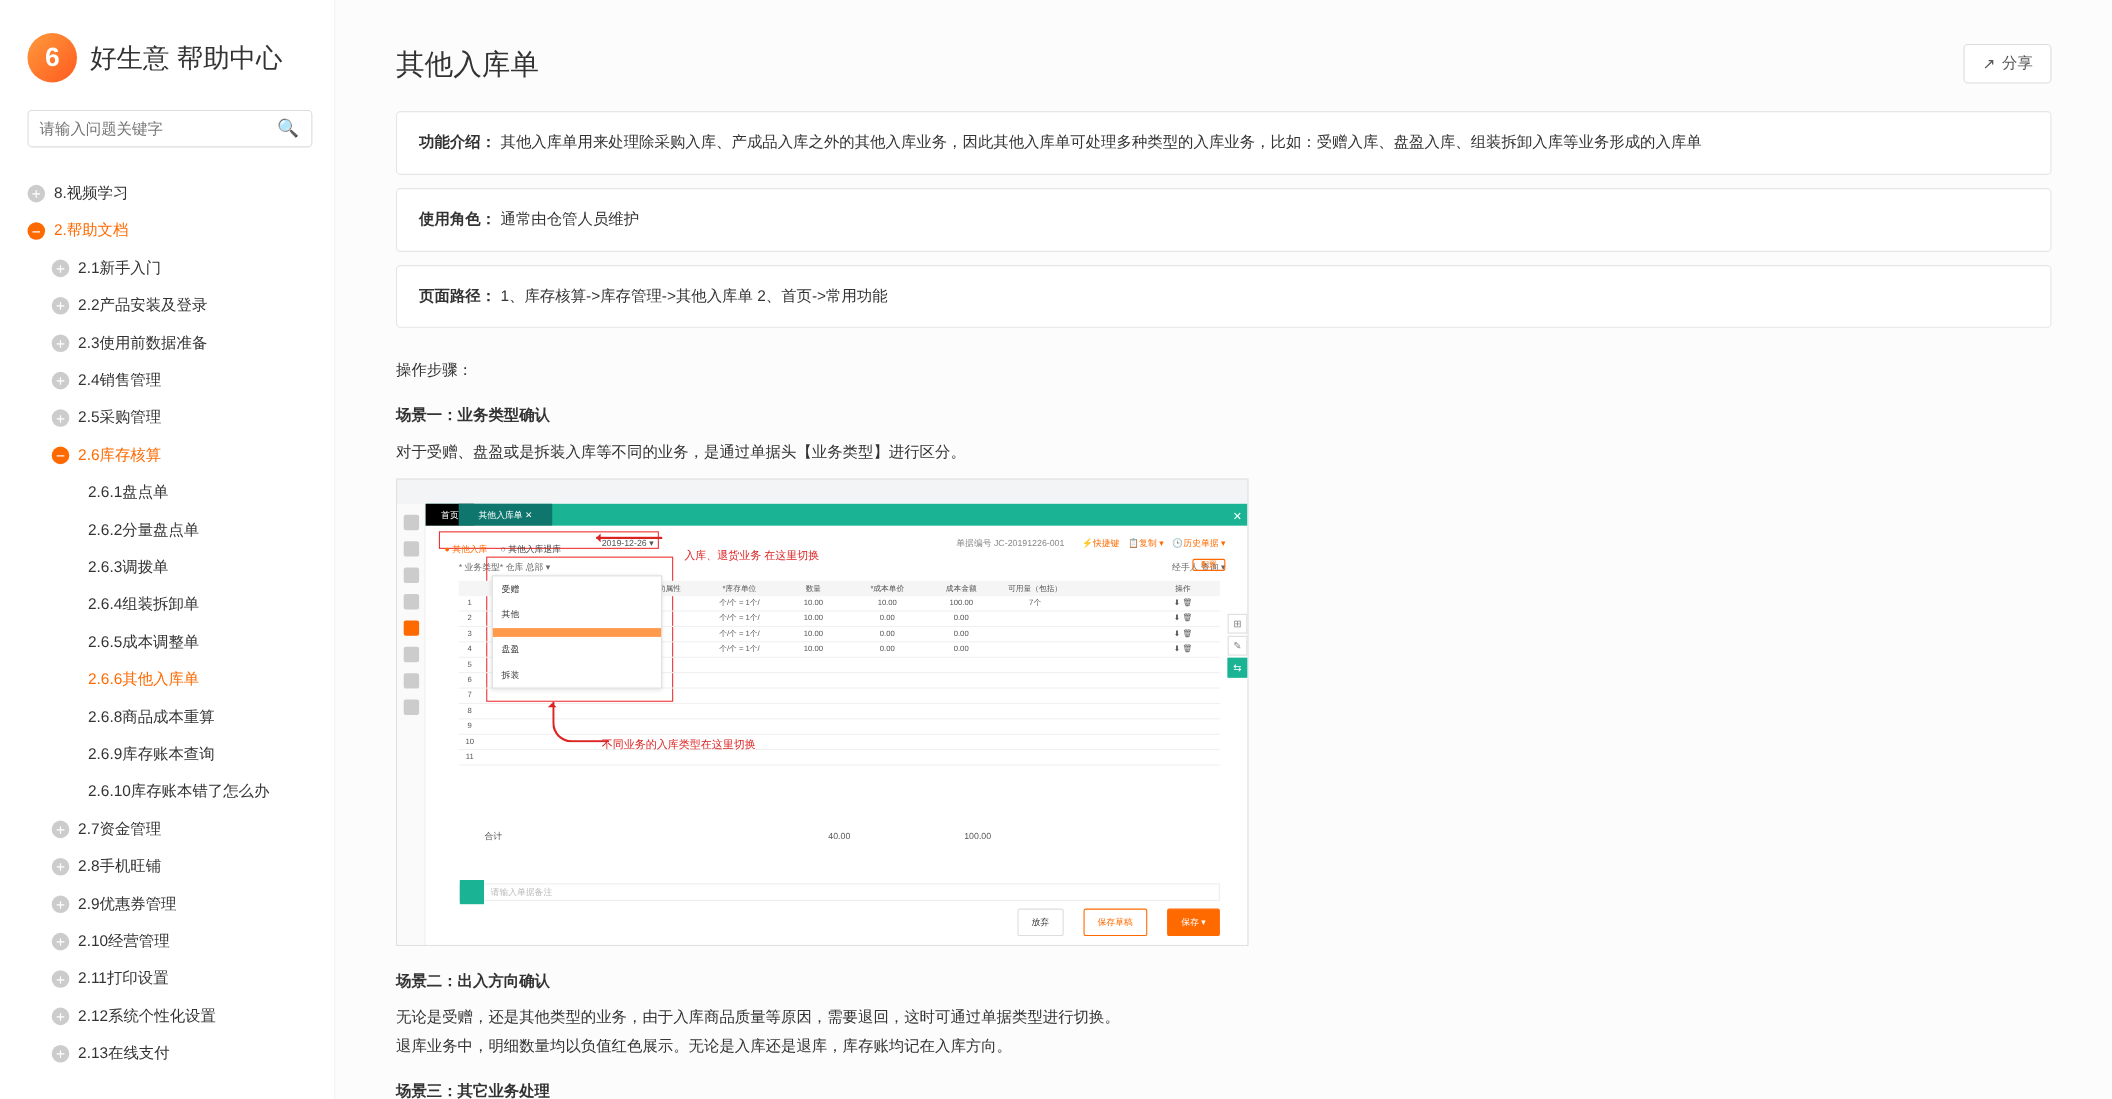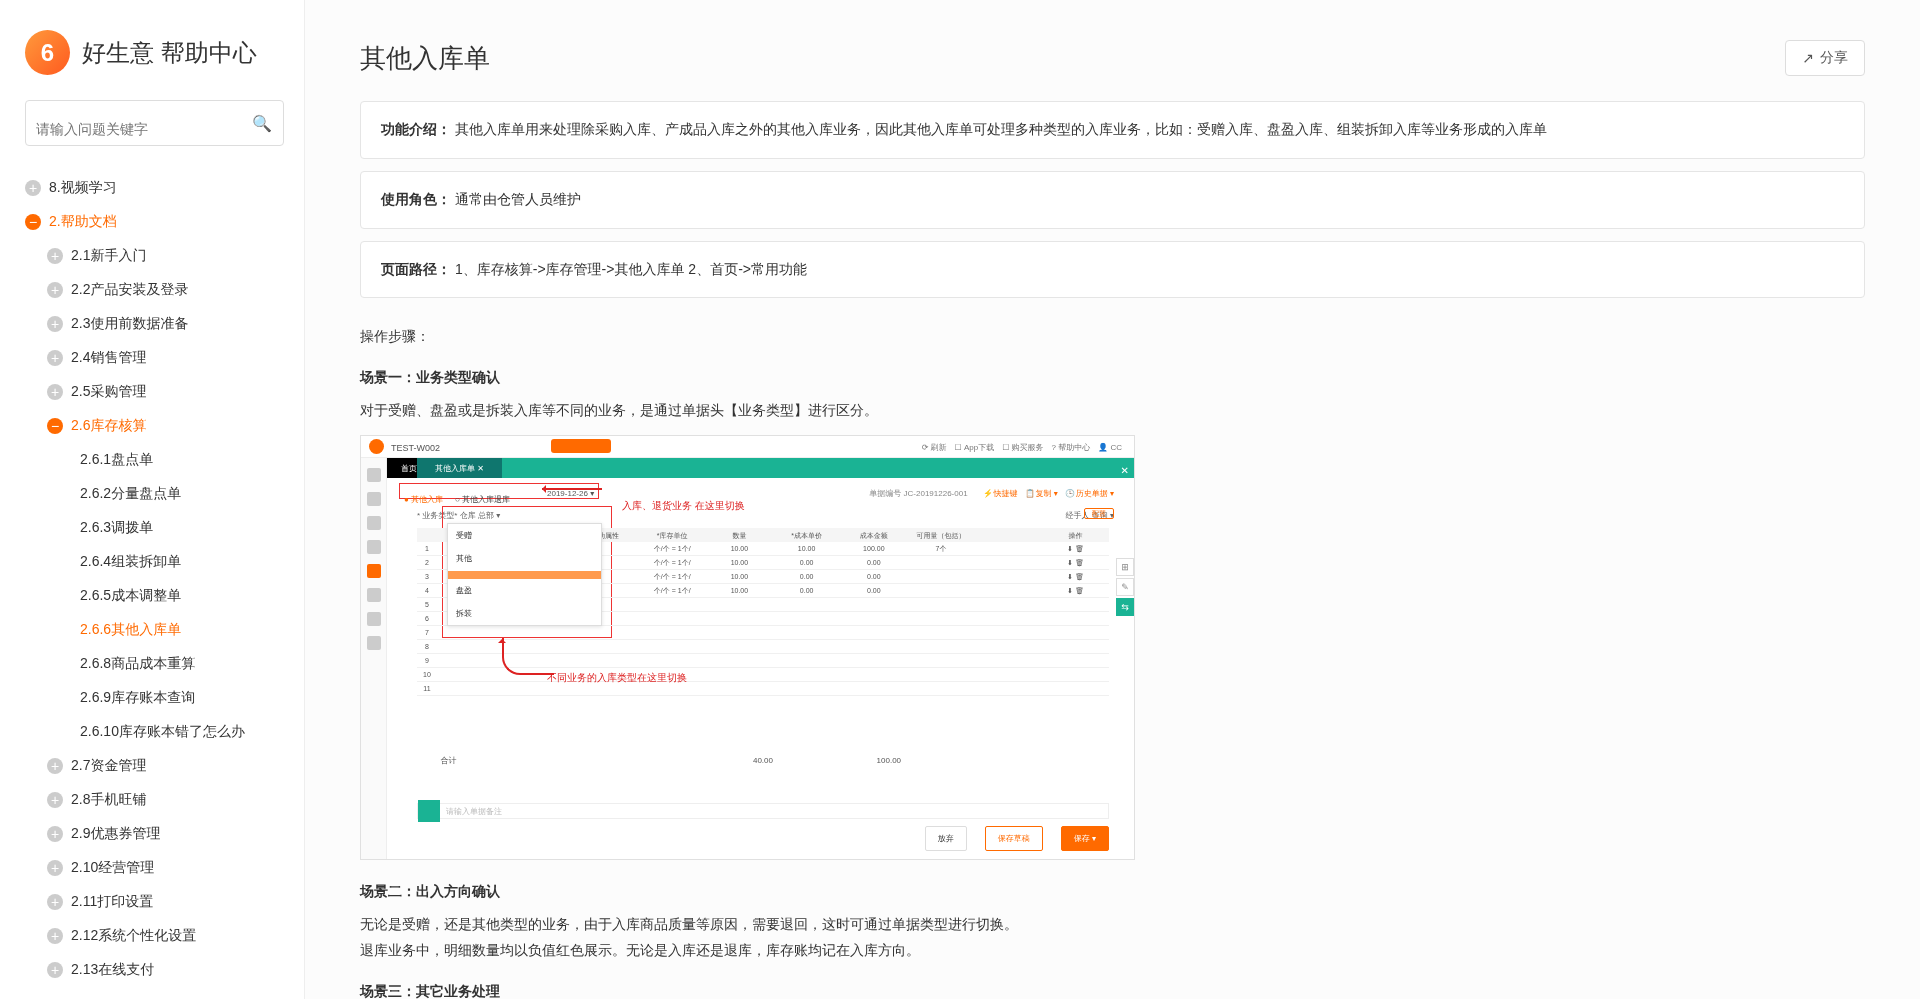--- a/index.html
+++ b/index.html
@@ -3,21 +3,21 @@
 <meta charset="utf-8">
 <style>
 * { margin: 0; padding: 0; box-sizing: border-box; }
 body { font-family: "Microsoft YaHei", Arial, sans-serif; background: #fff; color: #333; }
 .layout { display: flex; min-height: 100vh; }
 .sidebar { width: 305px; border-right: 1px solid #eee; padding: 30px 20px 20px 25px; background: #fff; }
 .logo-row { display: flex; align-items: center; gap: 12px; margin-bottom: 25px; }
 .logo { width: 45px; height: 45px; border-radius: 50%; background: linear-gradient(135deg,#ff9a3c,#ff5a1f); display: flex; align-items: center; justify-content: center; color: #fff; font-weight: bold; font-size: 24px; }
 .logo-text { font-size: 24px; color: #333; }
 .search-box { position: relative; margin-bottom: 25px; }
-.search-box input { width: 100%; padding: 20px 35px 8px 10px; border: 1px solid #ddd; border-radius: 4px; font-size: 14px; }
+.search-box input { width: 100%; padding: 8px 35px 8px 10px; border: 1px solid #ddd; border-radius: 4px; font-size: 14px; }
 .search-icon { position: absolute; right: 12px; top: 50%; transform: translateY(-50%); color: #888; }
 .nav { list-style: none; }
 .nav li { padding: 8px 0; font-size: 14px; color: #333; cursor: pointer; display: flex; align-items: center; gap: 8px; }
 .nav li.sub1 { padding-left: 22px; }
 .nav li.sub2 { padding-left: 55px; }
 .nav li.active { color: #ff6a00; }
 .nav li.bold { font-weight: 500; }
 .toggle { width: 16px; height: 16px; border-radius: 50%; display: inline-flex; align-items: center; justify-content: center; font-size: 14px; flex-shrink: 0; }
 .toggle.plus { background: #ccc; color: #fff; }
 .toggle.minus { background: #ff6a00; color: #fff; }
@@ -201,26 +201,20 @@
     <div class="info-box"><strong>功能介绍：</strong><span>其他入库单用来处理除采购入库、产成品入库之外的其他入库业务，因此其他入库单可处理多种类型的入库业务，比如：受赠入库、盘盈入库、组装拆卸入库等业务形成的入库单</span></div>
     <div class="info-box"><strong>使用角色：</strong><span>通常由仓管人员维护</span></div>
     <div class="info-box"><strong>页面路径：</strong><span>1、库存核算-&gt;库存管理-&gt;其他入库单 2、首页-&gt;常用功能</span></div>
 
     <div class="content-section">
       <div class="label">操作步骤：</div>
       <div class="heading">场景一：业务类型确认</div>
       <div>对于受赠、盘盈或是拆装入库等不同的业务，是通过单据头【业务类型】进行区分。</div>
 
       <div class="screenshot">
-        <div class="ss-top">
-          <div class="ss-logo"></div>
-          <div class="ss-top-text">TEST-W002</div>
-          <div class="ss-top-btn"></div>
-          <div class="ss-top-right">⟳ 刷新　☐ App下载　☐ 购买服务　? 帮助中心　👤 CC</div>
-        </div>
         <div class="ss-leftbar">
           <div class="a"></div>
           <div class="a"></div>
           <div class="a"></div>
           <div class="a"></div>
           <div class="b"></div>
           <div class="a"></div>
           <div class="a"></div>
           <div class="a"></div>
         </div>

